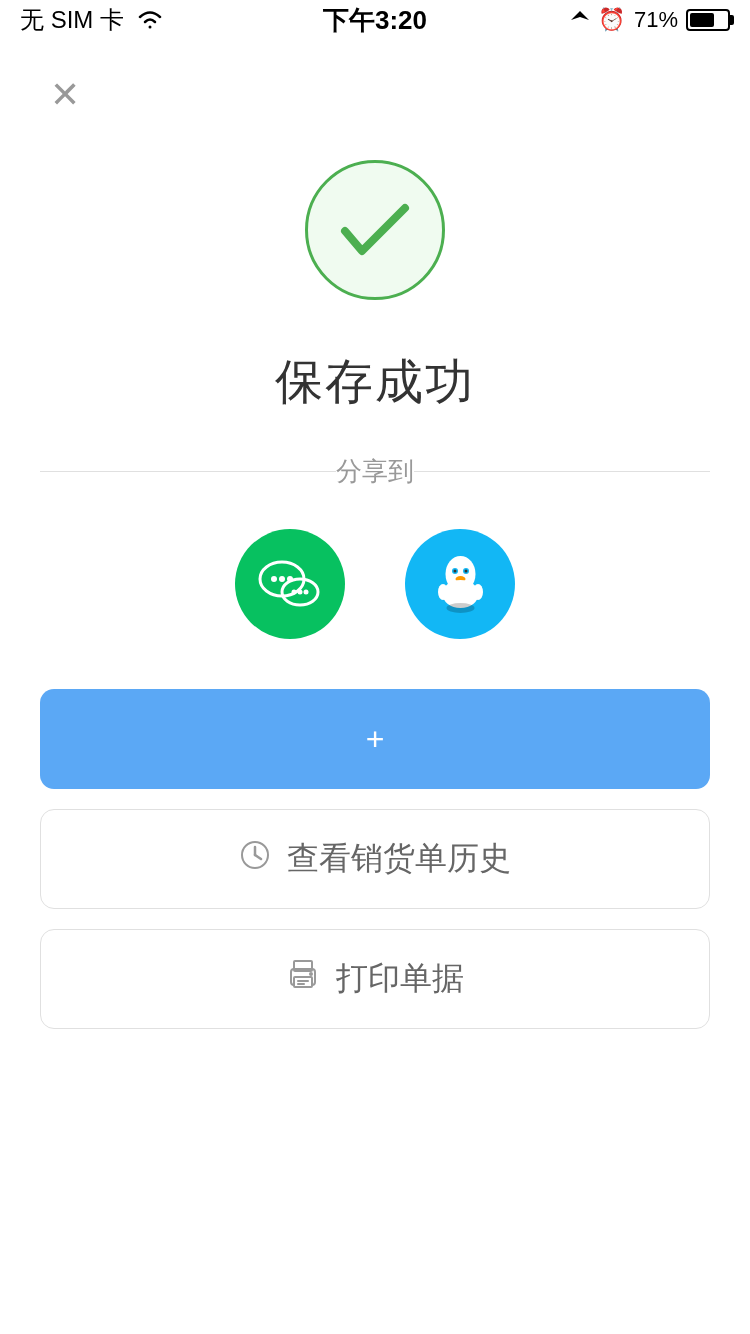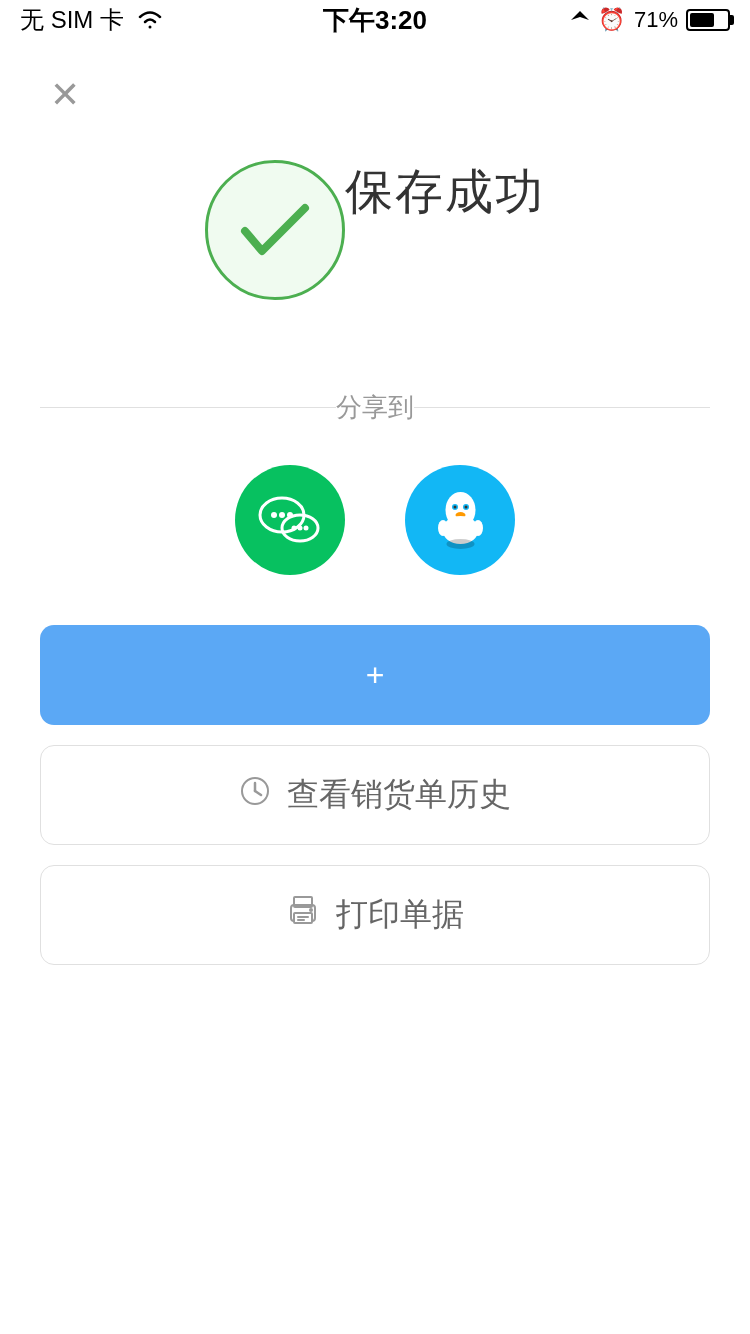--- a/index.html
+++ b/index.html
@@ -110,22 +110,22 @@
 
     .close-x {
       font-size: 36px;
       color: #999;
       line-height: 1;
     }
 
     
     .success-section {
       display: flex;
-      flex-direction: row;
-      align-items: flex-start;
+      flex-direction: column;
+      align-items: center;
       margin-top: 100px;
       margin-bottom: 40px;
     }
 
     .success-circle {
       width: 140px;
       height: 140px;
       border-radius: 50%;
       border: 3px solid #4CAF50;
       background: #f0fbf0;

